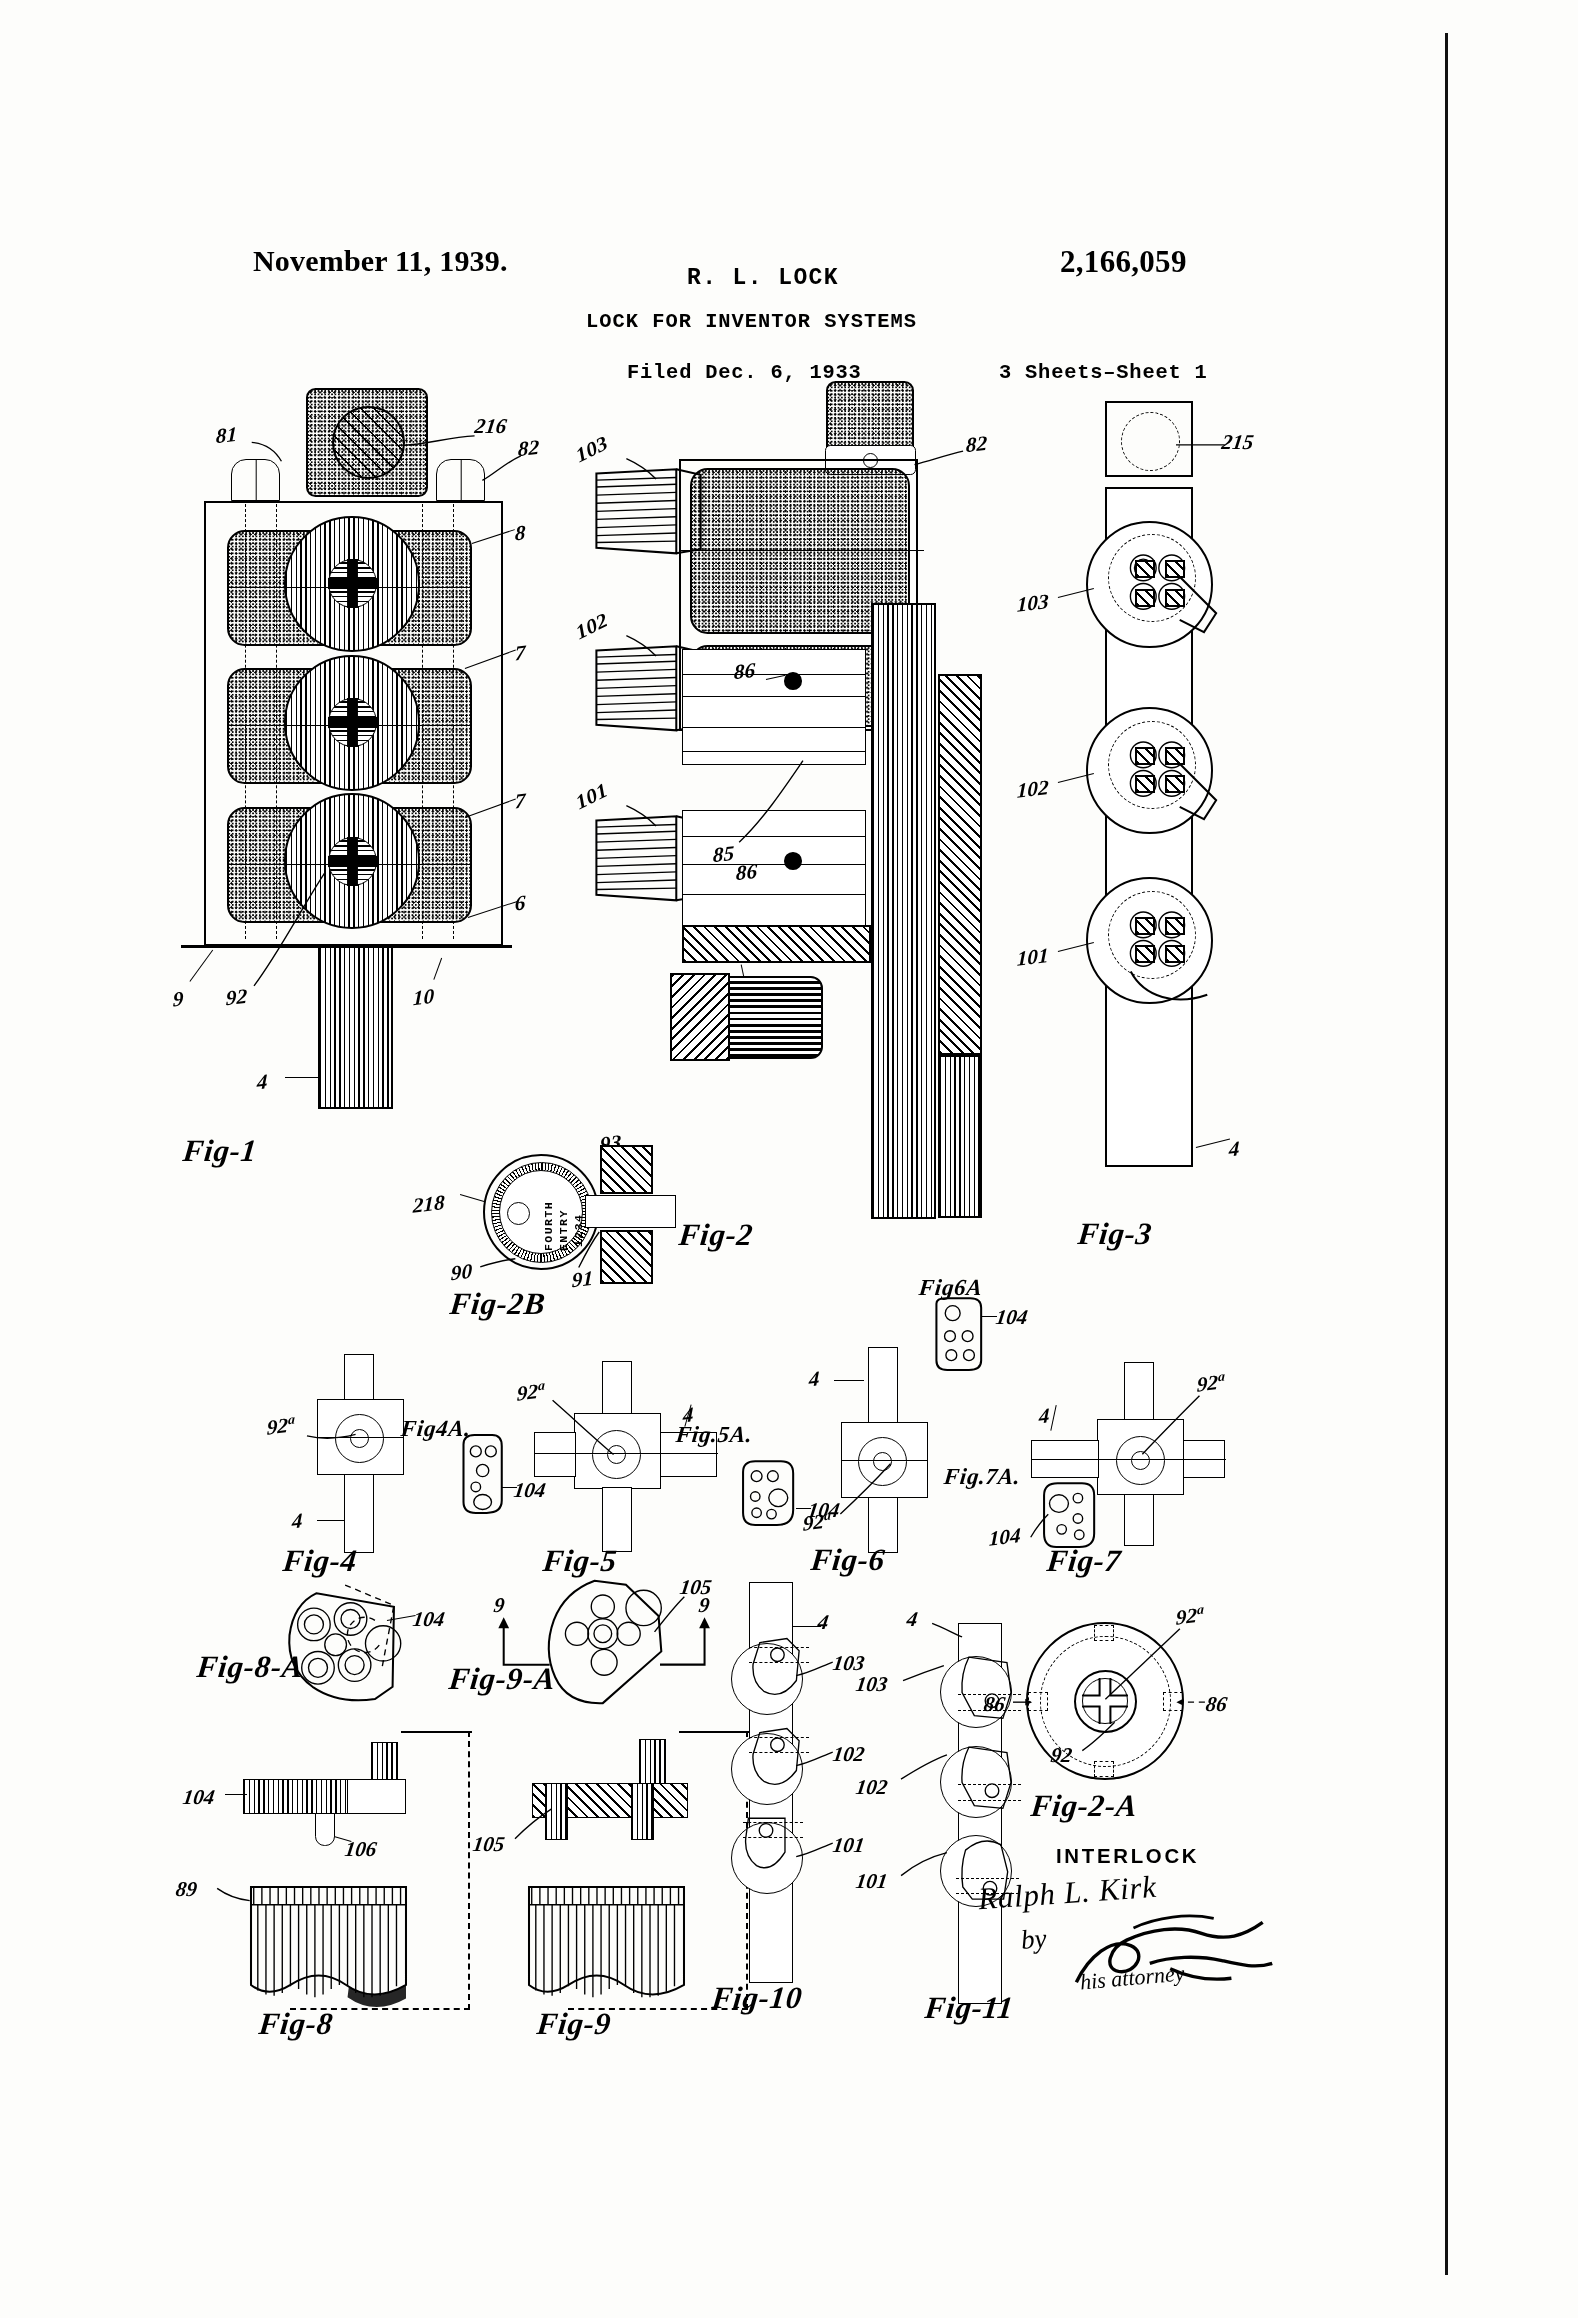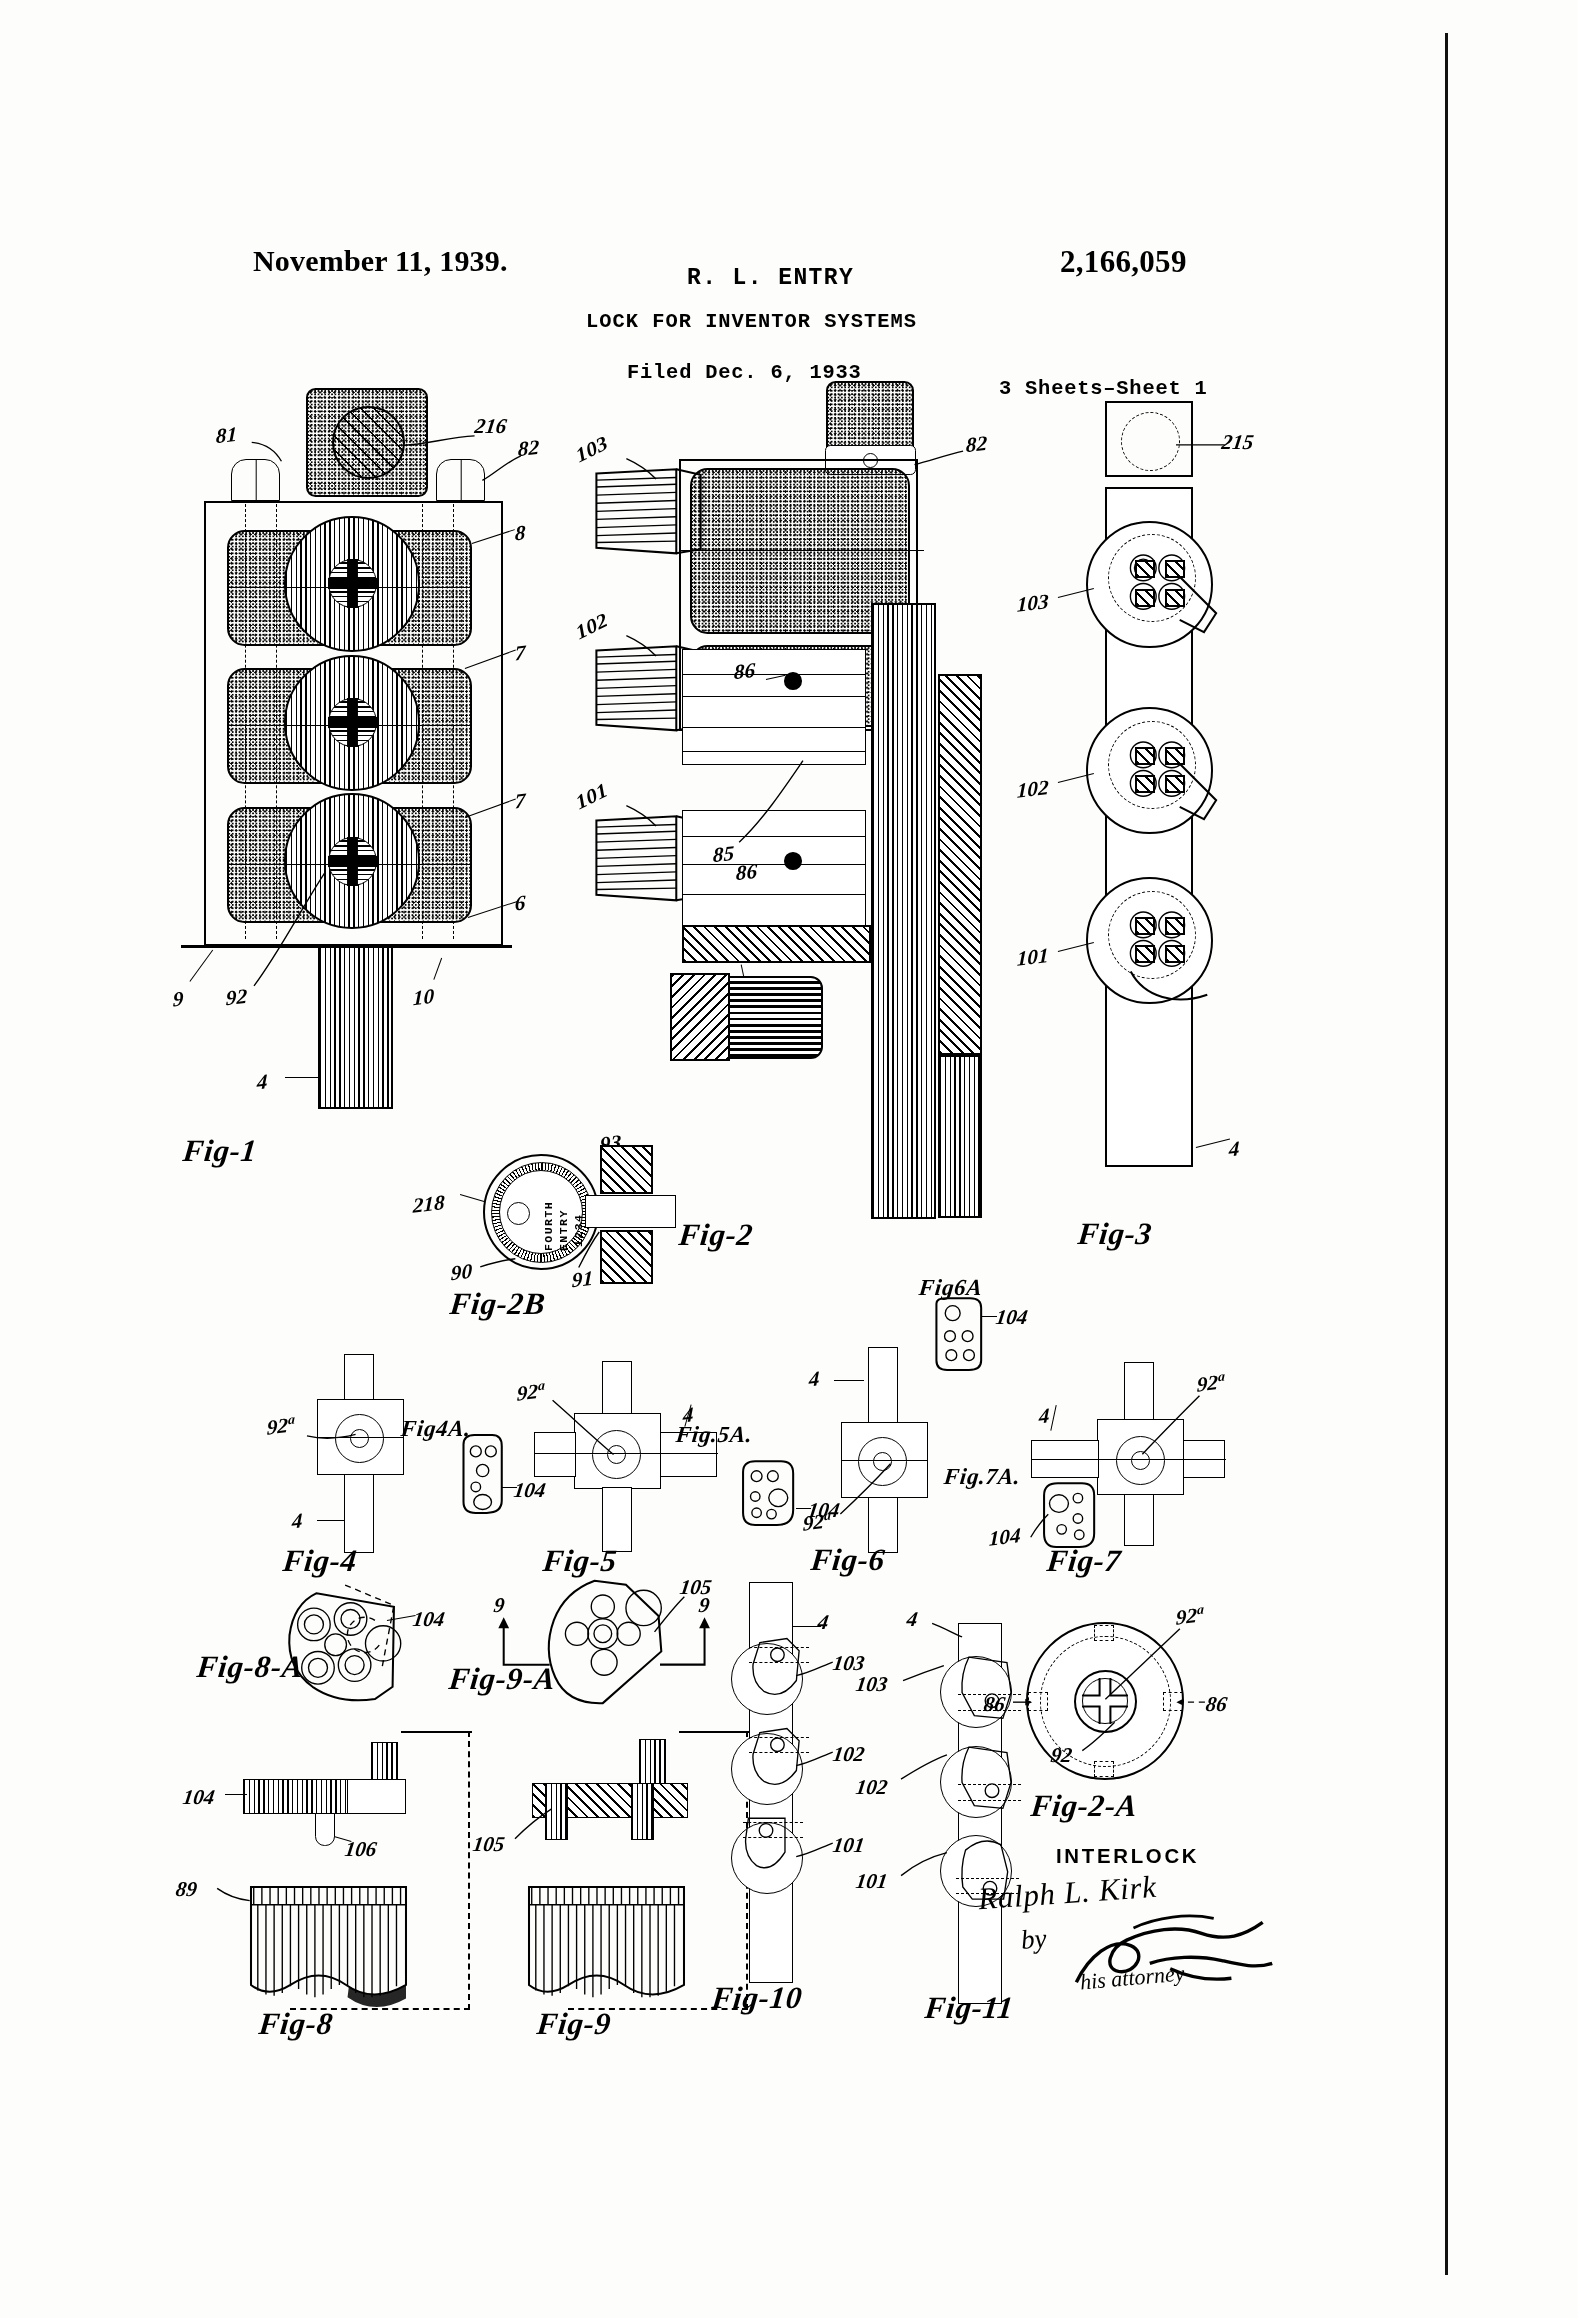--- a/index.html
+++ b/index.html
@@ -19,21 +19,21 @@
      font-weight:700;font-size:30px;letter-spacing:0.2px;}
   .hdr-author{position:absolute;left:687px;top:265px;font-family:"Liberation Mono",monospace;
      font-weight:700;font-size:23px;letter-spacing:1.4px;}
   .hdr-num{position:absolute;left:1060px;top:244px;font-family:"Liberation Serif",serif;
      font-weight:700;font-size:31px;letter-spacing:0.3px;}
   .hdr-title{position:absolute;left:586px;top:310px;font-family:"Liberation Mono",monospace;
      font-weight:700;font-size:20.4px;letter-spacing:1px;}
   .hdr-filed{position:absolute;left:627px;top:361px;font-family:"Liberation Mono",monospace;
      font-weight:700;font-size:20.4px;letter-spacing:0.8px;}
   .hdr-sheets{position:absolute;left:999px;top:361px;font-family:"Liberation Mono",monospace;
-     font-weight:700;font-size:20.4px;letter-spacing:0.8px;margin-top:16px;}
+     font-weight:700;font-size:20.4px;letter-spacing:0.8px;}
 
   
   .fig{position:absolute;}
   .cap{position:absolute;font-family:"Liberation Serif",serif;font-style:italic;font-weight:700;
        font-size:31px;letter-spacing:0.7px;white-space:nowrap;
        transform:skewX(-6deg);}
   .cap.sm{font-size:23px;}
   .ref{position:absolute;font-family:"Liberation Serif",serif;font-style:italic;font-weight:700;
        font-size:21px;white-space:nowrap;transform:skewX(-8deg) rotate(-7deg);}
   .ref.r0{transform:skewX(-8deg);}
@@ -85,21 +85,21 @@
      font-size:11.6px;letter-spacing:1.4px;transform:rotate(-90deg);transform-origin:0 0;white-space:nowrap;}
 </style>
 </head>
 <body>
 
 <div class="sheet">
 
   <div class="margin-rule"></div>
 
   <div class="hdr-date">November 11, 1939.</div>
-  <div class="hdr-author">R. L. ENTRY</div>
+  <div class="hdr-author">R. L. LOCK</div>
   <div class="hdr-num">2,166,059</div>
   <div class="hdr-title">LOCK FOR INVENTOR SYSTEMS</div>
   <div class="hdr-filed">Filed Dec. 6, 1933</div>
   <div class="hdr-sheets">3 Sheets–Sheet 1</div>
 
   <div class="fig" style="left:197px;top:388px;width:381px;height:898px;">
 
     <div class="box stipple rnd-s" style="left:109px;top:0px;width:122px;height:109px;"></div>
     <div class="circ" style="left:135px;top:17.7px;width:73px;height:73px;background-image:repeating-linear-gradient(45deg,#000 0 1.4px,transparent 1.4px 9.5px);"></div>
     <svg style="left:204px;top:41px;width:109px;height:41px;" viewBox="0 0 160 60" width="109" height="41">

